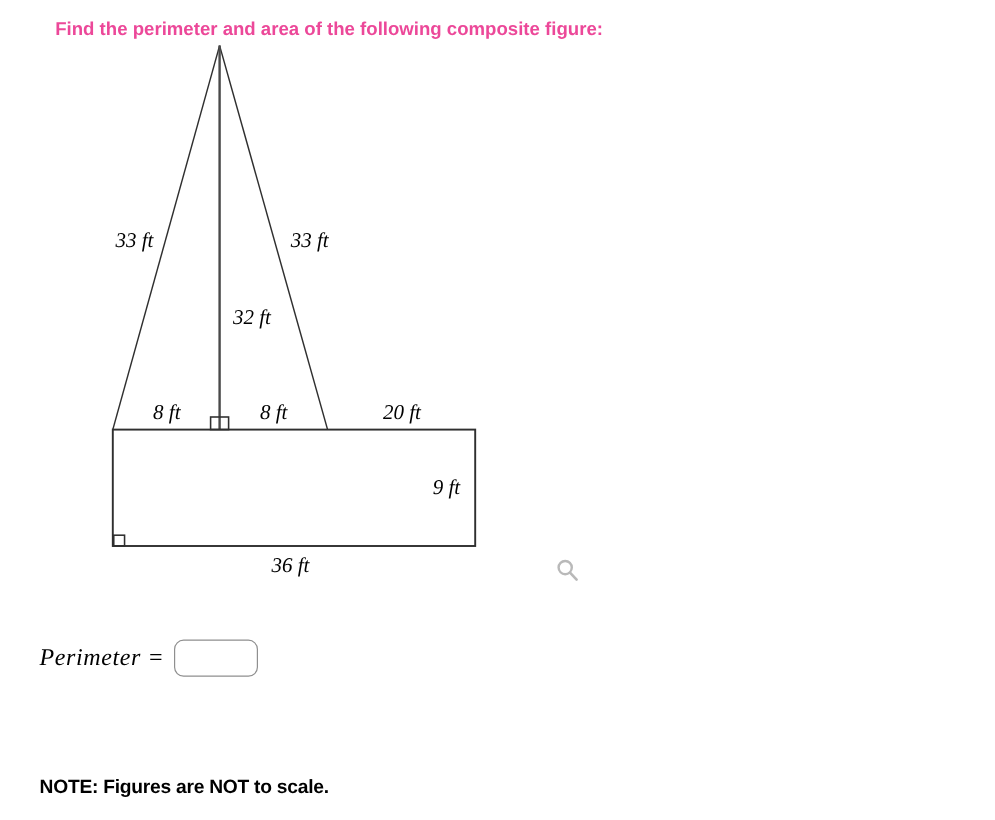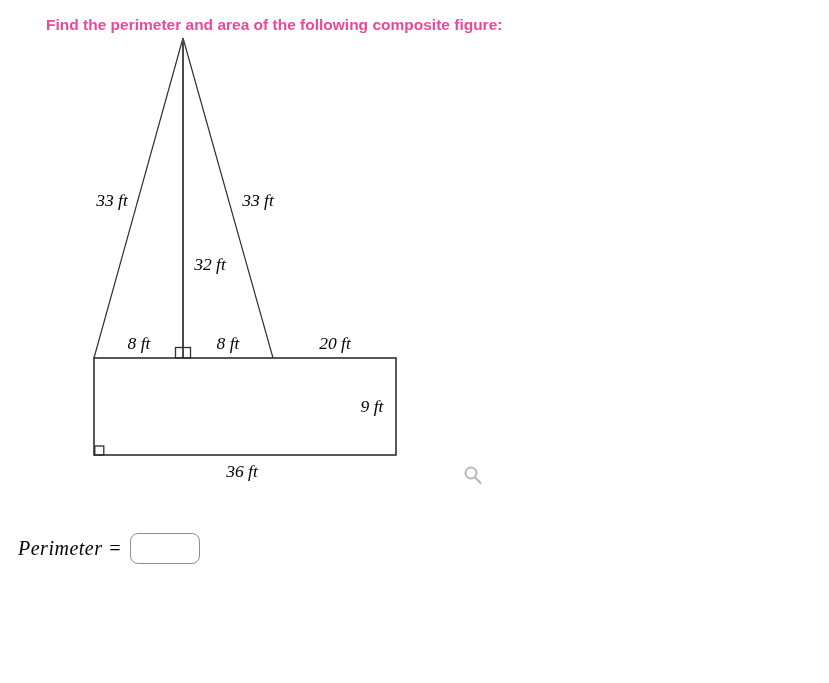--- a/index.html
+++ b/index.html
@@ -64,21 +64,21 @@
     font-size: 15px;
     padding: 0 6px;
     box-sizing: border-box;
   }
   .suffix-text {
     font-size: 16px;
     font-weight: 700;
     color: #000000;
     letter-spacing: -0.2px;
   }
-  #perimeter-row { left: 18px; top: 530px; height: 36px; justify-content: flex-end; }
+  #perimeter-row { left: 33px; top: 530px; height: 36px; justify-content: flex-end; }
   #area-row     { left: 35px; top: 589px; height: 36px; }
   .note {
     position: absolute;
     left: 33px;
     top: 648px;
     font-size: 16px;
     font-weight: 700;
     color: #000000;
     letter-spacing: -0.2px;
   }
@@ -117,14 +117,15 @@
       <line x1="475.2" y1="477.4" x2="480.5" y2="483" stroke="#b9b9b9" stroke-width="2.2" stroke-linecap="round"></line>
     </g>
   </svg>
 
   <div class="answer-row" id="perimeter-row">
     <span class="math-label">Perimeter =</span>
     <input class="answer-input" type="text" value="" style="">
   </div>
 
 
+  <div class="note">NOTE: Figures are NOT to scale.</div>
 
 </div>
 
 </body></html>

